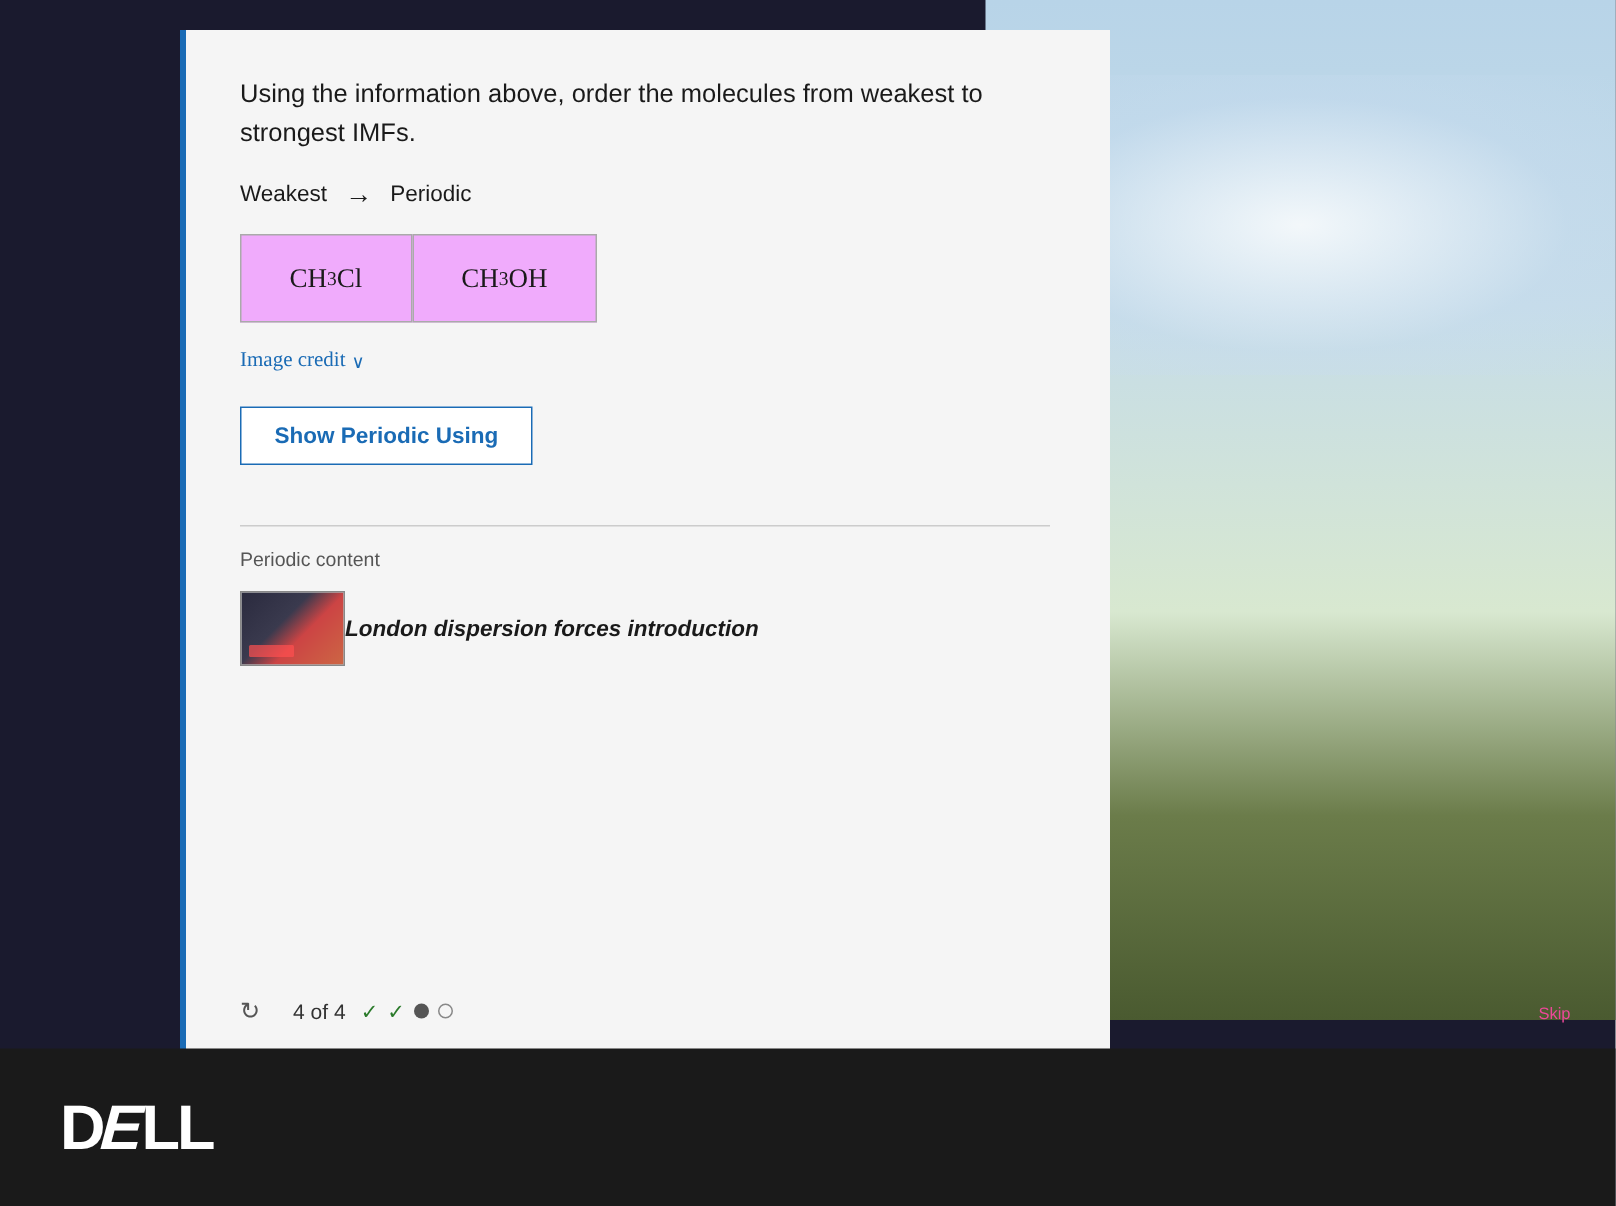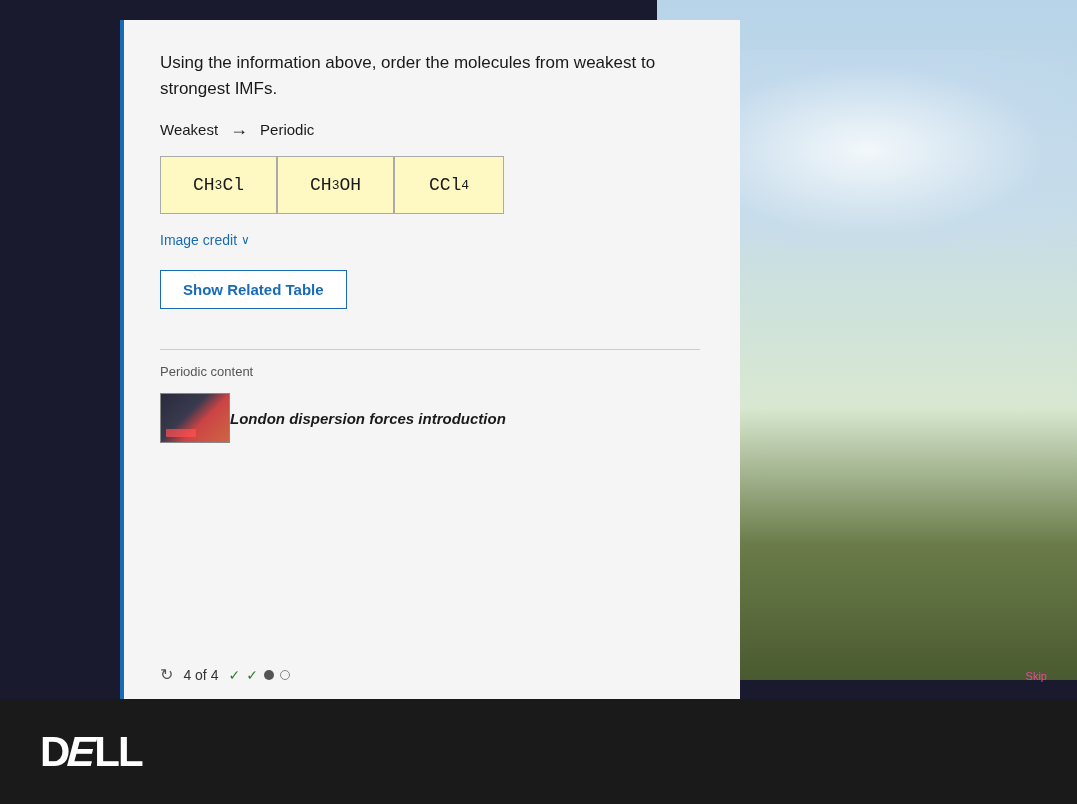--- a/index.html
+++ b/index.html
@@ -103,43 +103,44 @@
     
     .molecules-row {
       display: flex;
       gap: 0;
       margin-bottom: 18px;
     }
 
     .molecule-box {
       border: 1.5px solid #aaa;
       padding: 18px 32px;
-      background: #fef9c3;
+      background: #f0abfc;
       font-size: 18px;
       color: #1a1a1a;
-      font-family: Liberation Mono, monospace;
+      font-family: Liberation Serif, serif;
       display: flex;
       align-items: center;
       justify-content: center;
       min-width: 110px;
     }
 
     .molecule-box sub {
       font-size: 13px;
     }
 
     
     .image-credit {
       color: #1a6bb5;
       font-size: 14px;
       margin-bottom: 22px;
       cursor: pointer;
       display: flex;
       align-items: center;
       gap: 4px;
+      font-family: Liberation Serif, serif;
     }
 
     .image-credit .chevron {
       font-size: 12px;
     }
 
     
     .periodic-table-btn {
       border: 1.5px solid #1a6bb5;
       background: #fff;
@@ -214,20 +215,21 @@
 
     .progress-refresh {
       font-size: 16px;
       color: #555;
       cursor: pointer;
     }
 
     .progress-text {
       font-size: 14px;
       color: #333;
+      margin-left: 12px;
     }
 
     .progress-dots {
       display: flex;
       gap: 6px;
       align-items: center;
     }
 
     .dot-check {
       color: #2a7a2a;
@@ -292,33 +294,30 @@
   </div>
 
   
   <div class="molecules-row">
     <div class="molecule-box">
       CH<sub>3</sub>Cl
     </div>
     <div class="molecule-box">
       CH<sub>3</sub>OH
     </div>
-    <div class="molecule-box">
-      CCl<sub>4</sub>
-    </div>
   </div>
 
   
   <div class="image-credit">
     <span>Image credit</span>
     <span class="chevron">∨</span>
   </div>
 
   
-  <button class="periodic-table-btn">Show Related Table</button>
+  <button class="periodic-table-btn">Show Periodic Using</button>
 
   
   <hr class="divider">
 
   
   <div class="related-content-label">Periodic content</div>
 
   <div class="related-item">
     <div class="related-thumbnail"></div>
     <span class="related-title">London dispersion forces introduction</span>

